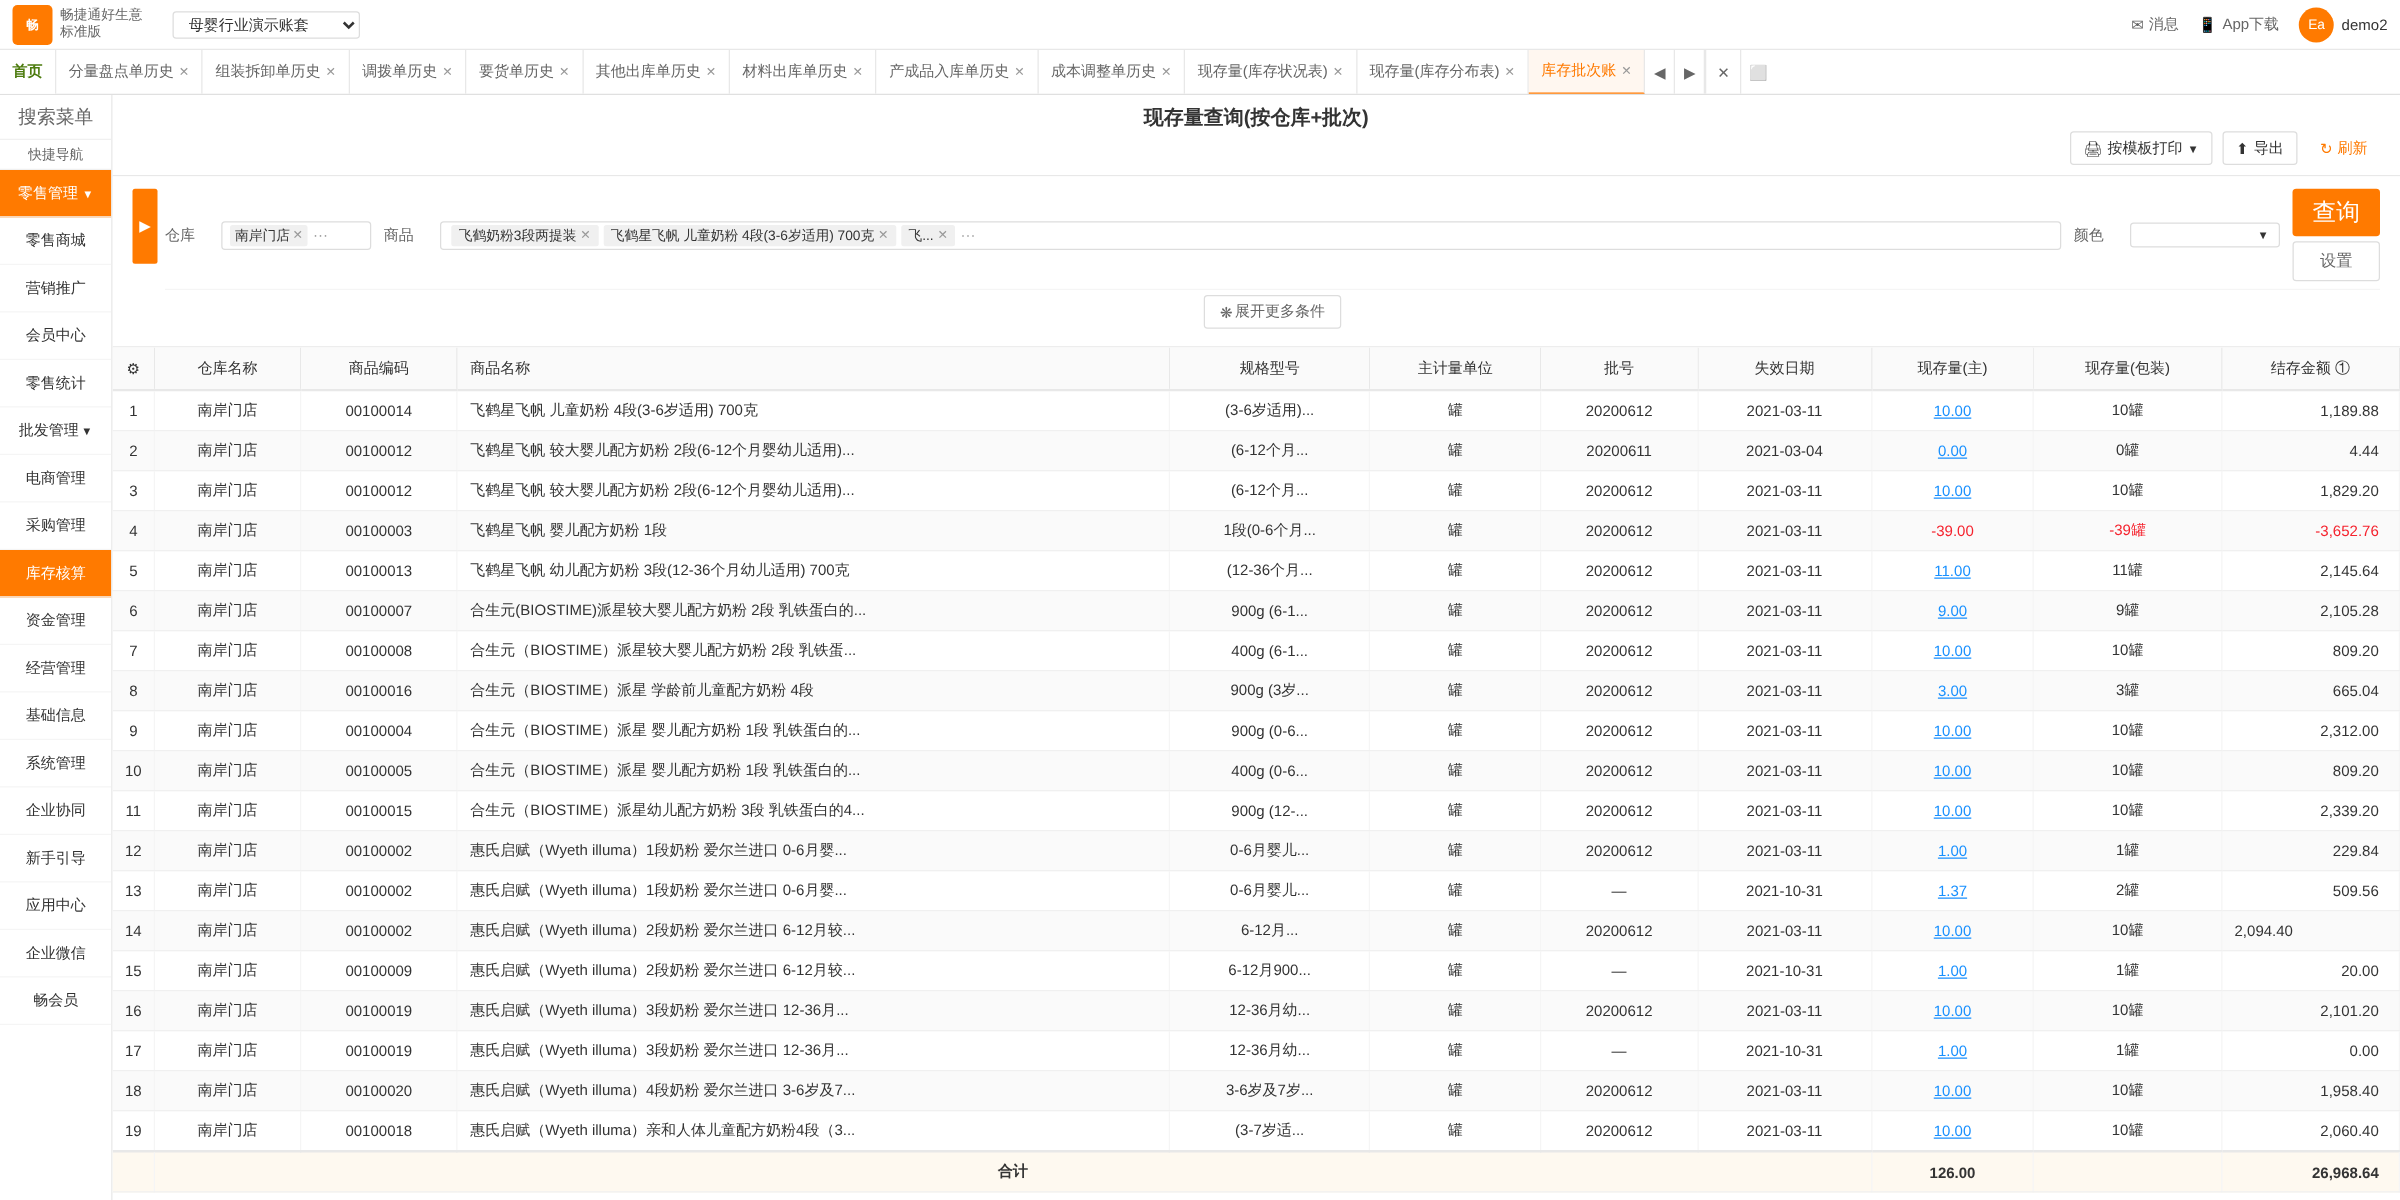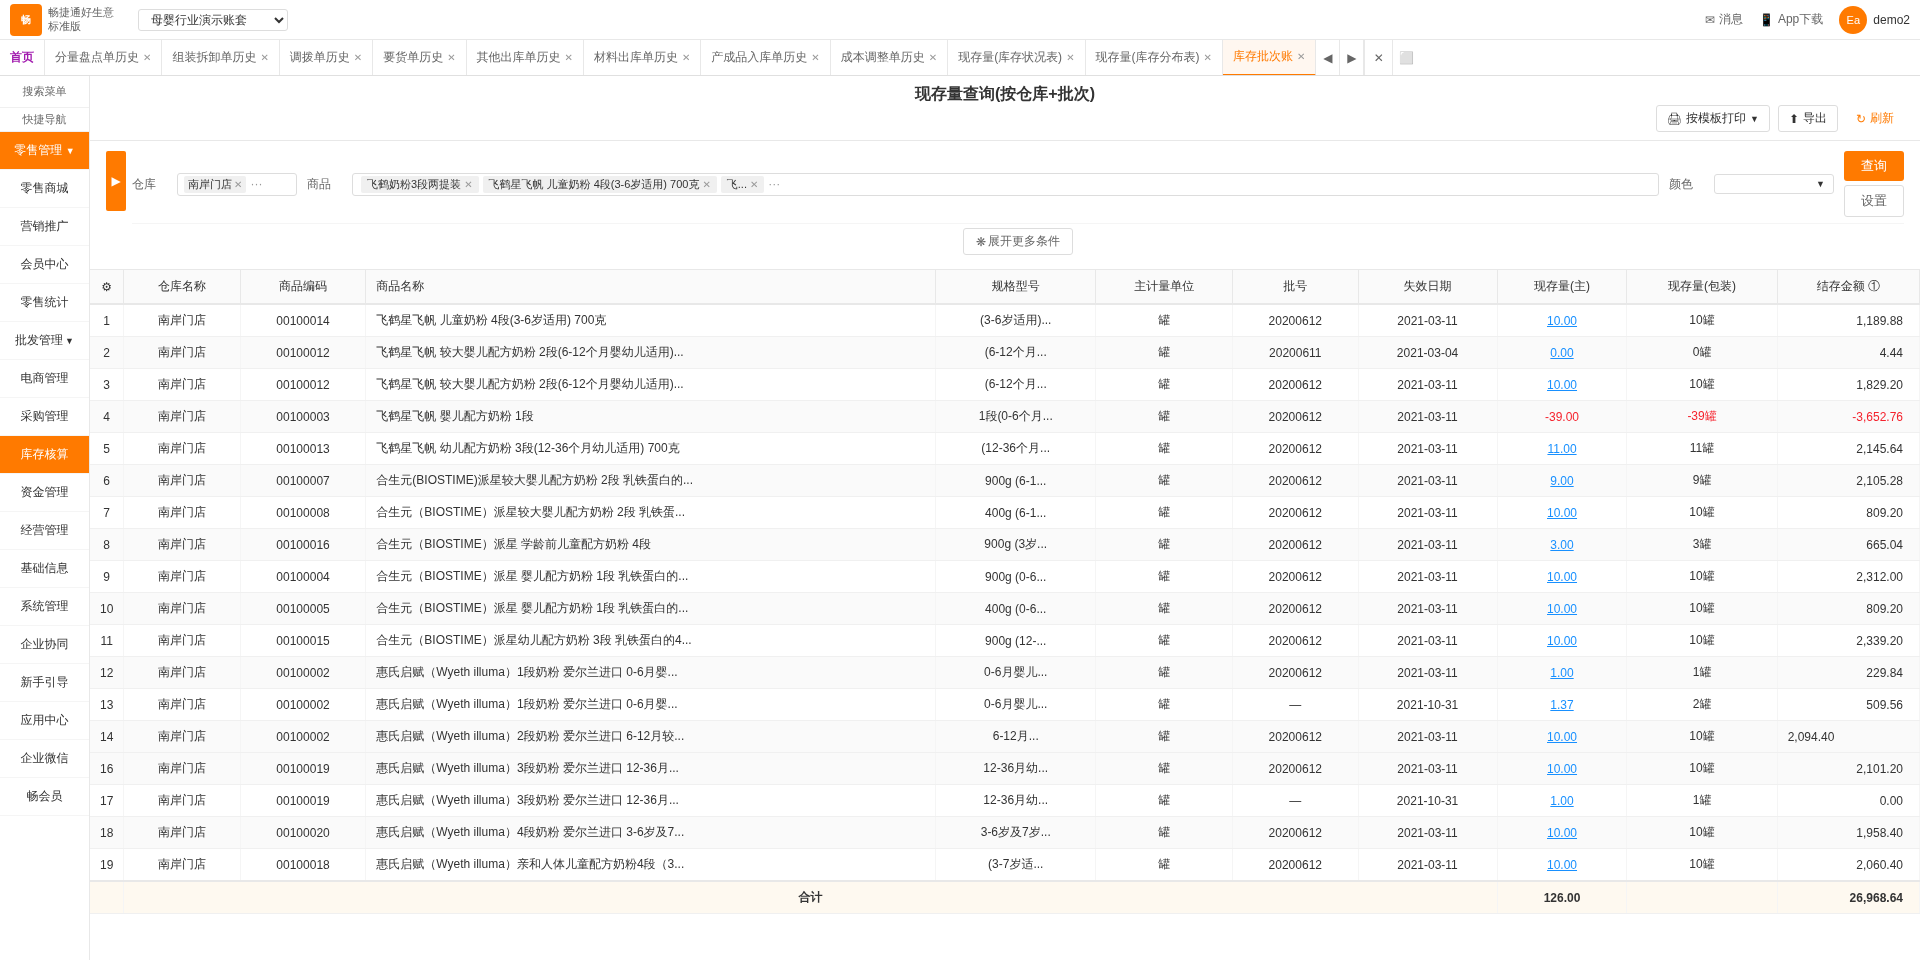--- a/index.html
+++ b/index.html
@@ -12,32 +12,32 @@
     .logo-text { font-size: 11px; color: #666; line-height: 1.2; }
     .system-select { border: 1px solid #ddd; border-radius: 3px; padding: 2px 20px 2px 8px; font-size: 12px; color: #333; background: #fff; cursor: pointer; min-width: 150px; }
     .top-right { margin-left: auto; display: flex; align-items: center; gap: 16px; }
     .top-btn { display: flex; align-items: center; gap: 4px; cursor: pointer; color: #666; font-size: 12px; }
     .user-area { display: flex; align-items: center; gap: 6px; cursor: pointer; }
     .avatar { width: 28px; height: 28px; border-radius: 50%; background: #ff7a00; color: #fff; display: flex; align-items: center; justify-content: center; font-size: 11px; }
 
     
     .tab-bar { display: flex; align-items: center; background: #fff; border-bottom: 1px solid #e0e0e0; overflow: hidden; height: 36px; }
     .tab-item { display: flex; align-items: center; padding: 0 10px; height: 36px; border-right: 1px solid #e8e8e8; cursor: pointer; white-space: nowrap; font-size: 12px; color: #666; gap: 4px; flex-shrink: 0; }
-    .tab-item.home { background: #fff; color: #a21caf; font-weight: bold; }
+    .tab-item.home { background: #fff; color: #4d7c0f; font-weight: bold; }
     .tab-item.active { background: #fff7f0; color: #ff7a00; border-bottom: 2px solid #ff7a00; }
     .tab-close { color: #999; font-size: 10px; cursor: pointer; }
     .tab-nav-btn { width: 24px; height: 36px; display: flex; align-items: center; justify-content: center; cursor: pointer; color: #666; border-right: 1px solid #e8e8e8; flex-shrink: 0; }
     .tab-end-btn { width: 28px; height: 36px; display: flex; align-items: center; justify-content: center; cursor: pointer; color: #666; border-left: 1px solid #e8e8e8; }
 
     
     .main-layout { display: flex; height: calc(960px - 76px); }
 
     
     .sidebar { width: 90px; background: #fff; border-right: 1px solid #e8e8e8; display: flex; flex-direction: column; overflow-y: auto; }
-    .sidebar-search { padding: 8px 6px; border-bottom: 1px solid #f0f0f0; text-align: center; font-size: 11px; color: #666; cursor: pointer; }
+    .sidebar-search { padding: 8px 6px; border-bottom: 1px solid #f0f0f0; text-align: center; font-size: 15px; color: #666; cursor: pointer; }
     .sidebar-nav { padding: 4px 6px; text-align: center; font-size: 11px; color: #666; cursor: pointer; border-bottom: 1px solid #f0f0f0; }
     .sidebar-item { padding: 10px 5px; text-align: center; font-size: 12px; color: #333; cursor: pointer; border-bottom: 1px solid #f5f5f5; }
     .sidebar-item.active { background: #ff7a00; color: #fff; }
     .sidebar-item.has-arrow { display: flex; align-items: center; justify-content: center; gap: 2px; }
 
     
     .content-area { flex: 1; display: flex; flex-direction: column; overflow: hidden; }
 
     
     .page-header { display: flex; align-items: center; padding: 8px 16px; background: #fff; border-bottom: 1px solid #e8e8e8; flex-direction: column; }
@@ -52,21 +52,21 @@
     .filter-group { display: flex; align-items: center; gap: 21px; }
     .filter-label { font-size: 12px; color: #666; white-space: nowrap; }
     .filter-tag-container { display: flex; align-items: center; gap: 4px; border: 1px solid #ddd; border-radius: 3px; padding: 2px 6px; min-width: 120px; flex-wrap: nowrap; }
     .filter-tag { background: #f0f0f0; border-radius: 2px; padding: 1px 4px; display: flex; align-items: center; gap: 2px; font-size: 11px; }
     .filter-tag-close { color: #999; cursor: pointer; font-size: 10px; }
     .filter-ellipsis { color: #999; font-size: 12px; cursor: pointer; }
     .btn-expand { display: flex; align-items: center; gap: 2px; padding: 4px 12px; border: 1px solid #ddd; border-radius: 3px; cursor: pointer; font-size: 12px; color: #666; background: #fff; }
     .product-tags { display: flex; align-items: center; gap: 4px; border: 1px solid #ddd; border-radius: 3px; padding: 2px 8px; min-width: 200px; flex: 1; }
     .product-tag { background: #f0f0f0; border-radius: 2px; padding: 1px 6px; display: flex; align-items: center; gap: 3px; font-size: 11px; white-space: nowrap; }
     .filter-dropdown { display: flex; align-items: center; gap: 4px; border: 1px solid #ddd; border-radius: 3px; padding: 4px 8px; cursor: pointer; font-size: 12px; min-width: 100px; }
-    .btn-query { background: #ff7a00; color: #fff; border: none; border-radius: 3px; padding: 6px 16px; font-size: 13px; cursor: pointer; }
+    .btn-query { background: #ff7a00; color: #fff; border: none; border-radius: 3px; padding: 6px 16px; font-size: 19px; cursor: pointer; }
     .btn-set { background: #fff; color: #666; border: 1px solid #ddd; border-radius: 3px; padding: 6px 16px; font-size: 13px; cursor: pointer; margin-top: 4px; }
     .right-btn-group { display: flex; flex-direction: column; margin-left: auto; }
 
     
     .table-area { flex: 1; overflow: auto; background: #fff; margin: 0; }
     table { width: 100%; border-collapse: collapse; font-size: 12px; }
     thead th { background: #fafafa; border-bottom: 2px solid #e8e8e8; border-right: 1px solid #e8e8e8; padding: 8px 10px; text-align: center; white-space: nowrap; color: #333; font-weight: 500; position: sticky; top: 0; z-index: 1; }
     tbody td { border-bottom: 1px solid #f0f0f0; border-right: 1px solid #f5f5f5; padding: 7px 10px; text-align: center; white-space: nowrap; }
     tbody tr.even { background: #fafafa; }
     .cell-link { color: #1890ff; text-decoration: underline; cursor: pointer; }
@@ -509,20 +509,33 @@
       <td>00100002</td>
       <td class="cell-left">惠氏启赋（Wyeth illuma）2段奶粉 爱尔兰进口 6-12月较...</td>
       <td>6-12月...</td>
       <td>罐</td>
       <td>20200612</td>
       <td>2021-03-11</td>
       <td class="cell-link">10.00</td>
       <td class="">10罐</td>
       <td class="" style="text-align:left;">2,094.40</td>
     </tr>
+            <tr>
+      <td>15</td>
+      <td>南岸门店</td>
+      <td>00100009</td>
+      <td class="cell-left">惠氏启赋（Wyeth illuma）2段奶粉 爱尔兰进口 6-12月较...</td>
+      <td>6-12月900...</td>
+      <td>罐</td>
+      <td>—</td>
+      <td>2021-10-31</td>
+      <td class="cell-link">1.00</td>
+      <td class="">1罐</td>
+      <td class="" style="text-align:right;padding-right:16px;">20.00</td>
+    </tr>
             <tr class="even">
       <td>16</td>
       <td>南岸门店</td>
       <td>00100019</td>
       <td class="cell-left">惠氏启赋（Wyeth illuma）3段奶粉 爱尔兰进口 12-36月...</td>
       <td>12-36月幼...</td>
       <td>罐</td>
       <td>20200612</td>
       <td>2021-03-11</td>
       <td class="cell-link">10.00</td>

